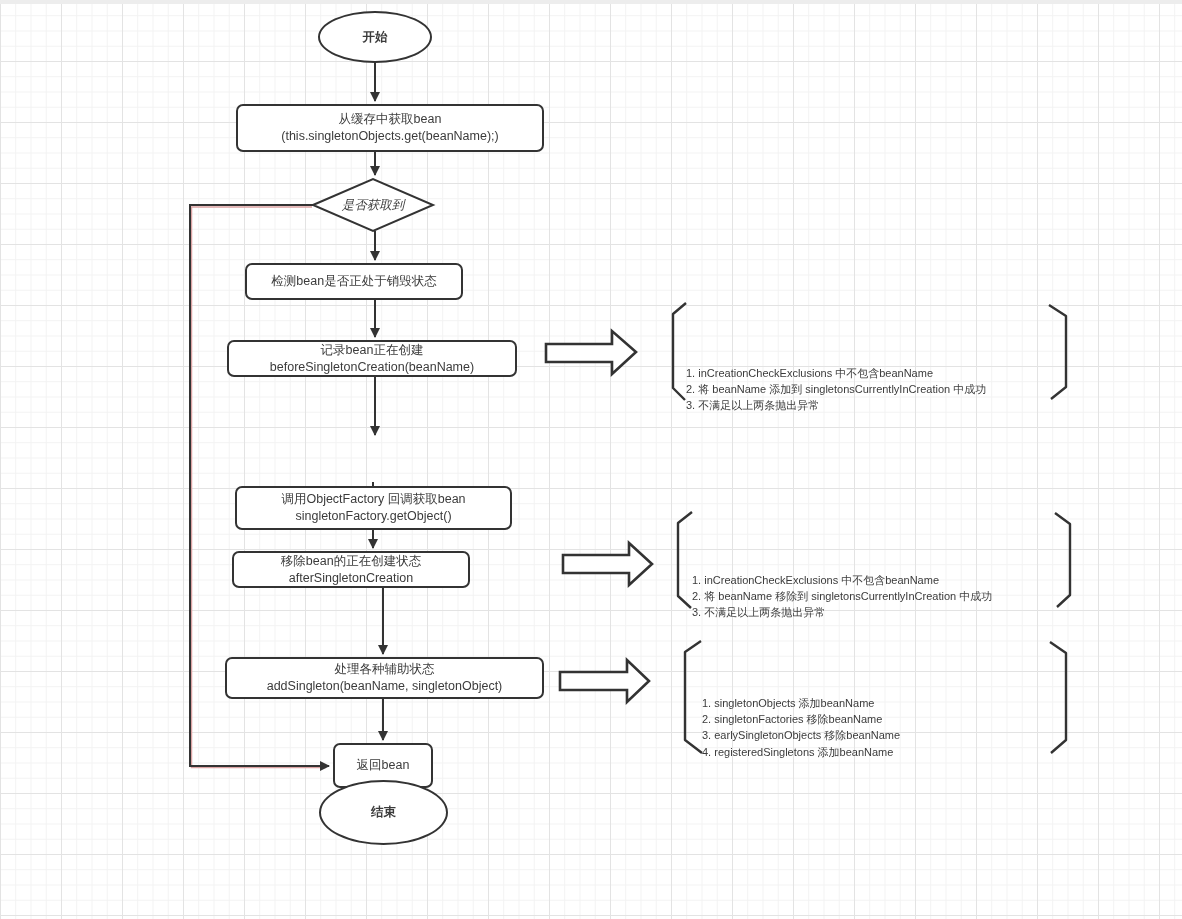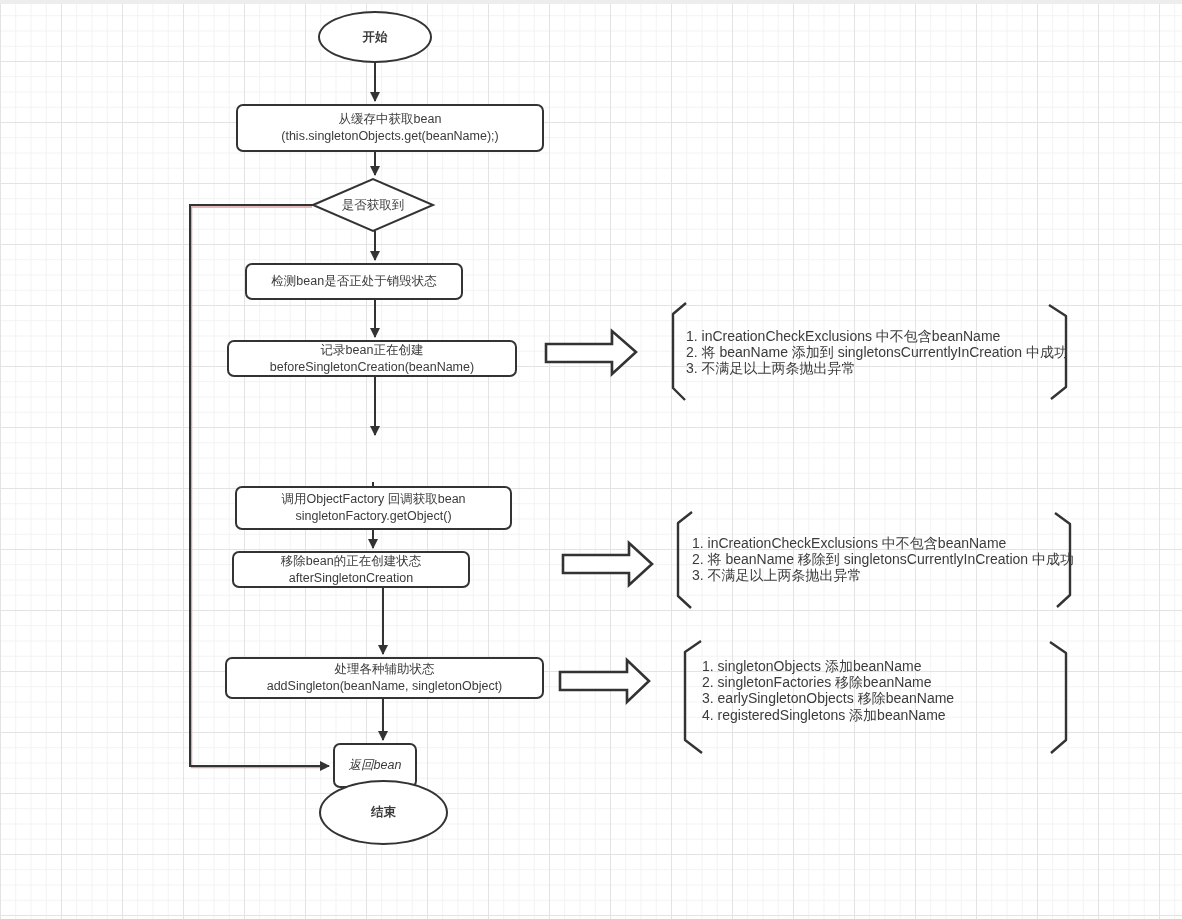--- a/index.html
+++ b/index.html
@@ -24,22 +24,22 @@
   .shape{stroke:#333;stroke-width:2;fill:#fff;}
   .thick{stroke:#333;stroke-width:2.6;fill:#fff;}
   .bracket{stroke:#333;stroke-width:2.4;fill:none;stroke-linejoin:round;}
   .node{
     position:absolute;z-index:2;box-sizing:border-box;
     background:#fff;border:2px solid #333;border-radius:7px;
     display:flex;flex-direction:column;align-items:center;justify-content:center;
     font-size:12.5px;line-height:17px;text-align:center;color:#3b3b3b;
   }
   .ellipse{border-radius:50%;font-weight:bold;}
-  .ghost{background:transparent;border:none;z-index:2;}
-  .ann{position:absolute;z-index:2;font-size:14px;line-height:16.2px;color:#3b3b3b;white-space:nowrap;}
+  .ghost{background:transparent;border:none;z-index:2;font-style:italic;}
+  .ann{position:absolute;z-index:2;font-size:11px;line-height:16.2px;color:#3b3b3b;white-space:nowrap;margin-top:37px;}
 </style>
 </head>
 <body>
 
 <div class="canvas">
   <div class="top-strip"></div>
 
   <svg class="layer" width="1182" height="919" viewBox="0 0 1182 919">
     <defs>
       <marker id="ah" markerWidth="12" markerHeight="12" refX="9" refY="5" orient="auto" markerUnits="userSpaceOnUse">
@@ -104,21 +104,21 @@
   <div class="node" style="left:232px;top:551px;width:238px;height:37px;">
     <div>移除bean的正在创建状态</div>
     <div>afterSingletonCreation</div>
   </div>
 
   <div class="node" style="left:225px;top:657px;width:319px;height:42px;">
     <div>处理各种辅助状态</div>
     <div>addSingleton(beanName, singletonObject)</div>
   </div>
 
-  <div class="node" style="left:333px;top:743px;width:84px;height:45px;font-style:italic;">
+  <div class="node" style="left:333px;top:743px;width:100px;height:45px;">
     <div>返回bean</div>
   </div>
 
   <div class="node ellipse" style="left:319px;top:780px;width:129px;height:65px;">
     <div>结束</div>
   </div>
 
   <div class="ann" style="left:686px;top:328px;">
     <div>1. inCreationCheckExclusions 中不包含beanName</div>
     <div>2. 将 beanName 添加到 singletonsCurrentlyInCreation 中成功</div>

